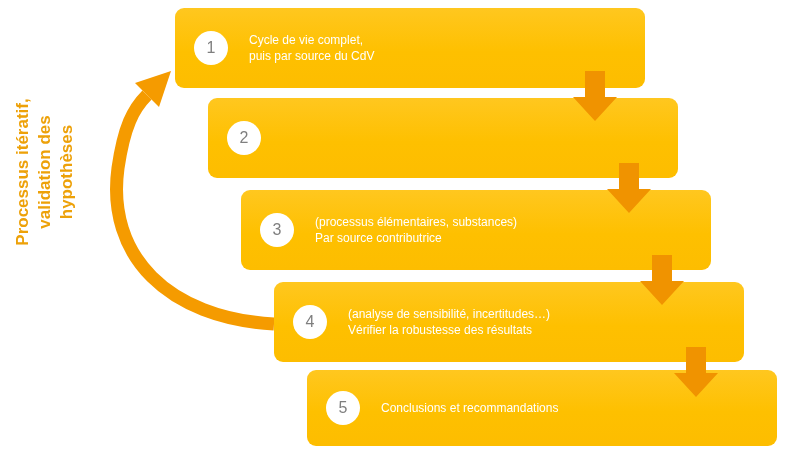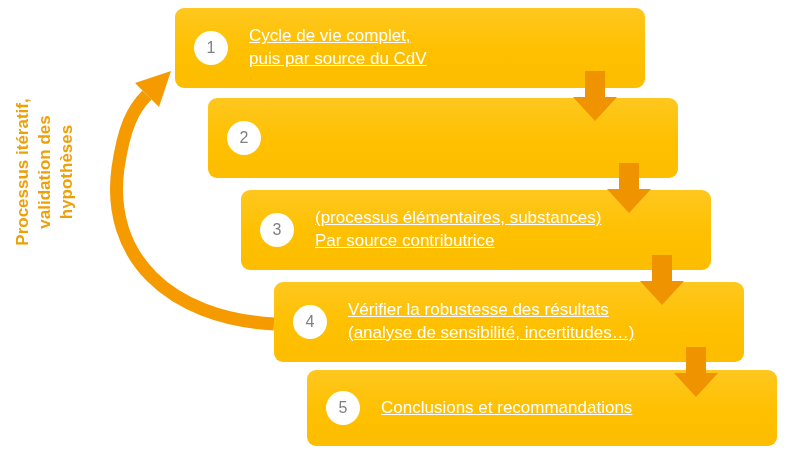--- a/index.html
+++ b/index.html
@@ -15,21 +15,21 @@
   .step1{left:175px;top:8px;}
   .step2{left:208px;top:98px;}
   .step3{left:241px;top:190px;}
   .step4{left:274px;top:282px;}
   .step5{left:307px;top:370px;height:76px;}
   .badge{
     width:34px;height:34px;border-radius:50%;background:#ffffff;
     color:#7f7f7f;font-size:16px;display:flex;align-items:center;justify-content:center;
     margin:0 21px 0 19px;flex:0 0 auto;
   }
-  .boxtext{color:#ffffff;font-size:17px;line-height:1.34;text-decoration:underline;}
+  .boxtext{color:#ffffff;font-size:12px;line-height:1.34;}
   .down-arrow{position:absolute;z-index:3;}
   .a1{left:573px;top:71px;}
   .a2{left:607px;top:163px;}
   .a3{left:640px;top:255px;}
   .a4{left:674px;top:347px;}
   .curve-svg{position:absolute;left:0;top:0;z-index:1;}
   .side-label{
     position:absolute;left:-75px;top:139px;width:240px;height:66px;
     transform:rotate(-90deg);text-align:center;
     color:#eda109;font-weight:bold;font-size:17px;line-height:22px;z-index:1;
@@ -67,22 +67,22 @@
     <div class="badge">3</div>
     <div class="boxtext">
       <div>(processus élémentaires, substances)</div>
       <div>Par source contributrice</div>
     </div>
   </div>
 
   <div class="step step4">
     <div class="badge">4</div>
     <div class="boxtext">
+      <div>(analyse de sensibilité, incertitudes…)</div>
       <div>Vérifier la robustesse des résultats</div>
-      <div>(analyse de sensibilité, incertitudes…)</div>
     </div>
   </div>
 
   <div class="step step5">
     <div class="badge">5</div>
     <div class="boxtext">
       <div>Conclusions et recommandations</div>
       <div></div>
     </div>
   </div>

